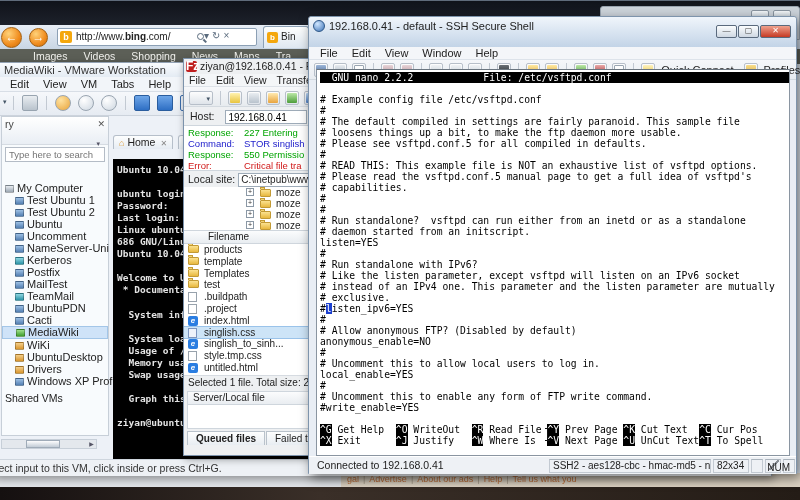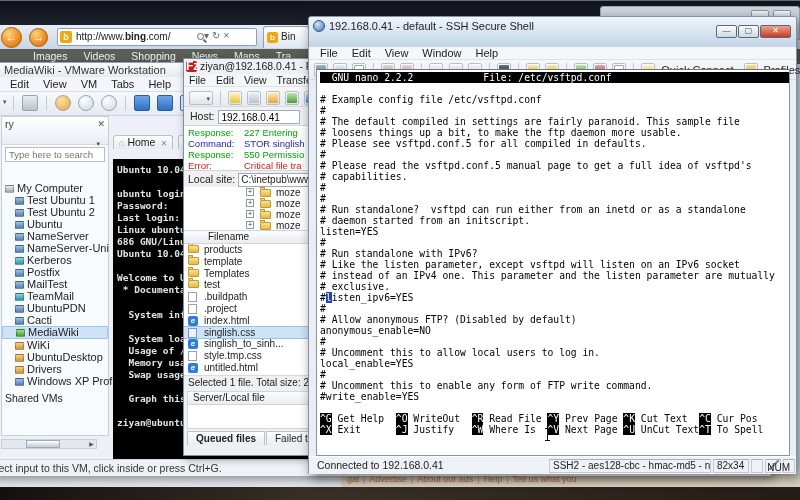--- a/index.html
+++ b/index.html
@@ -217,21 +217,21 @@
   <div id="vm-side">
     <div class="shead"><span>ry</span><span class="x">✕</span></div>
     <input id="vm-search" placeholder="Type here to search" style="">
     <span id="vm-search-caret">▾</span>
     <div id="vm-tree">
       <div class="vmrow root"><span class="vmic comp"></span><span>My Computer</span></div>
       <div id="vm-list">
           <div class="vmrow"><span class="vmic off"></span><span>Test Ubuntu 1</span></div>
           <div class="vmrow"><span class="vmic off"></span><span>Test Ubuntu 2</span></div>
           <div class="vmrow"><span class="vmic off"></span><span>Ubuntu</span></div>
-          <div class="vmrow"><span class="vmic off"></span><span>NameServer</span></div>
+          <div class="vmrow"><span class="vmic off"></span><span>Uncomment</span></div>
           <div class="vmrow"><span class="vmic off"></span><span>NameServer-Uni</span></div>
           <div class="vmrow"><span class="vmic alt"></span><span>Kerberos</span></div>
           <div class="vmrow"><span class="vmic off"></span><span>Postfix</span></div>
           <div class="vmrow"><span class="vmic off"></span><span>MailTest</span></div>
           <div class="vmrow"><span class="vmic alt"></span><span>TeamMail</span></div>
           <div class="vmrow"><span class="vmic off"></span><span>UbuntuPDN</span></div>
           <div class="vmrow"><span class="vmic off"></span><span>Cacti</span></div>
           <div class="vmrow sel"><span class="vmic running"></span><span>MediaWiki</span></div>
           <div class="vmrow"><span class="vmic susp"></span><span>WiKi</span></div>
           <div class="vmrow"><span class="vmic susp"></span><span>UbuntuDesktop</span></div>
@@ -286,21 +286,21 @@
     <span class="icbox" style="width:24px"><span style="position:absolute;right:2px;top:3px;font-size:7px;color:#456">▾</span></span>
     <span class="sep"></span>
     <span class="icbox"><span class="glyph" style="background:linear-gradient(#fff2b0,#e8c43e)"></span></span>
     <span class="icbox"><span class="glyph" style="background:linear-gradient(#e9edf1,#b9c3cd)"></span></span>
     <span class="icbox"><span class="glyph" style="background:linear-gradient(#ffe9b0,#e8a43e)"></span></span>
     <span class="icbox"><span class="glyph" style="background:linear-gradient(#bce8a8,#4d9e3a)"></span></span>
     <span class="icbox"><span class="glyph" style="background:linear-gradient(#bcd8f5,#4d7ec2)"></span></span>
   </div>
   <div id="fz-host">
     <span>Host:</span>
-    <input style="margin-left: 1px;" value="192.168.0.41">
+    <input style="margin-left: 8px;" value="192.168.0.41">
     <span style="margin-left:6px">U</span>
   </div>
   <div id="fz-log">
       <div class="logrow response"><span class="llabel">Response:</span><span>227 Entering</span></div>
       <div class="logrow command"><span class="llabel">Command:</span><span>STOR singlish</span></div>
       <div class="logrow response"><span class="llabel">Response:</span><span>550 Permissio</span></div>
       <div class="logrow error"><span class="llabel">Error:</span><span>Critical file tra</span></div>
     </div>
   <div id="fz-local">
     <span>Local site:</span>
@@ -388,20 +388,21 @@
   </div>
   <div id="term">
       <div class="nline nhead">  GNU nano 2.2.2            File: /etc/vsftpd.conf</div>
       <div class="nline"> </div>
       <div class="nline"># Example config file /etc/vsftpd.conf</div>
       <div class="nline">#</div>
       <div class="nline"># The default compiled in settings are fairly paranoid. This sample file</div>
       <div class="nline"># loosens things up a bit, to make the ftp daemon more usable.</div>
       <div class="nline"># Please see vsftpd.conf.5 for all compiled in defaults.</div>
       <div class="nline">#</div>
+      <div class="nline"># READ THIS: This example file is NOT an exhaustive list of vsftpd options.</div>
       <div class="nline"># Please read the vsftpd.conf.5 manual page to get a full idea of vsftpd's</div>
       <div class="nline"># capabilities.</div>
       <div class="nline">#</div>
       <div class="nline">#</div>
       <div class="nline"># Run standalone?  vsftpd can run either from an inetd or as a standalone</div>
       <div class="nline"># daemon started from an initscript.</div>
       <div class="nline">listen=YES</div>
       <div class="nline">#</div>
       <div class="nline"># Run standalone with IPv6?</div>
       <div class="nline"># Like the listen parameter, except vsftpd will listen on an IPv6 socket</div>

